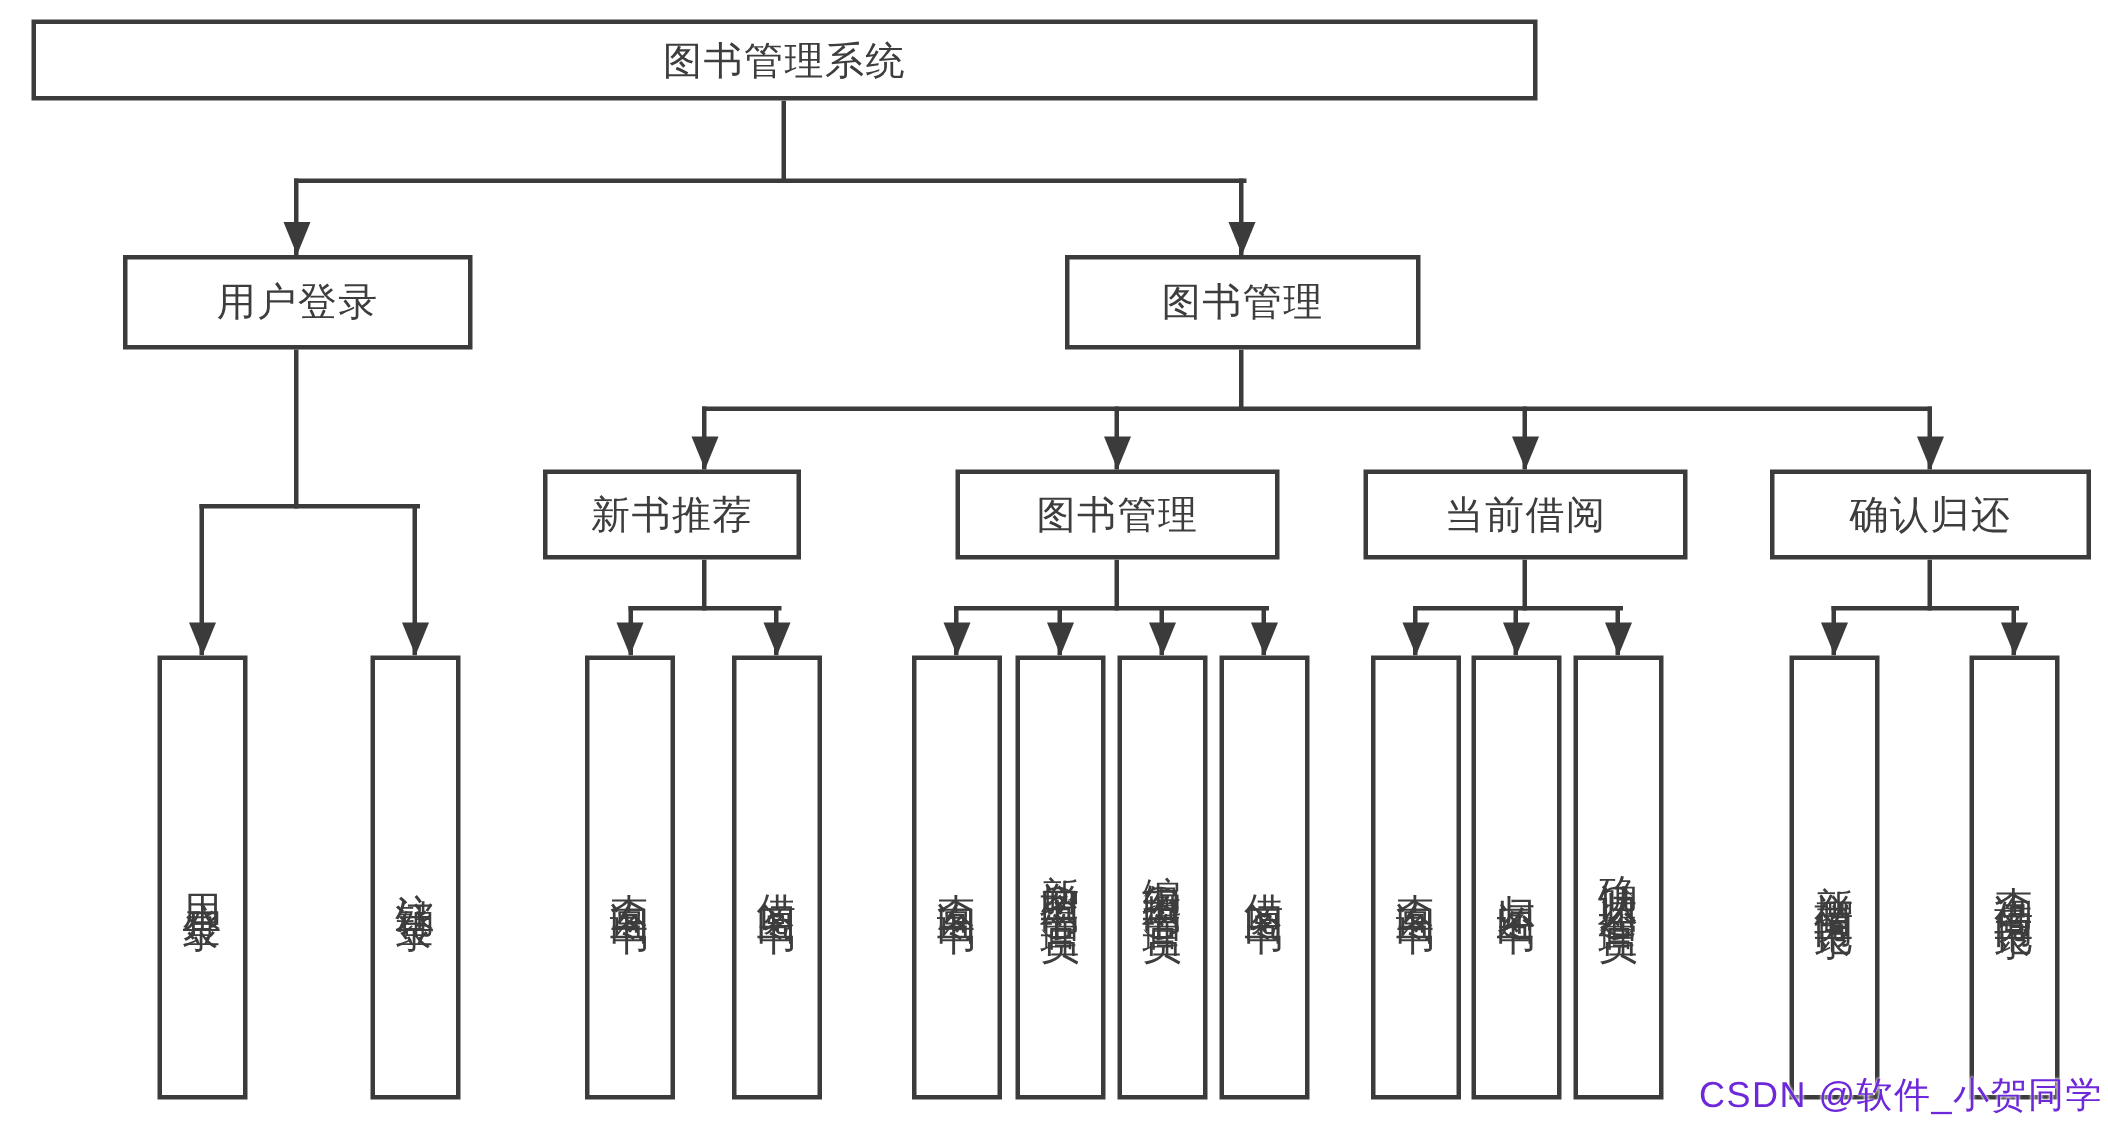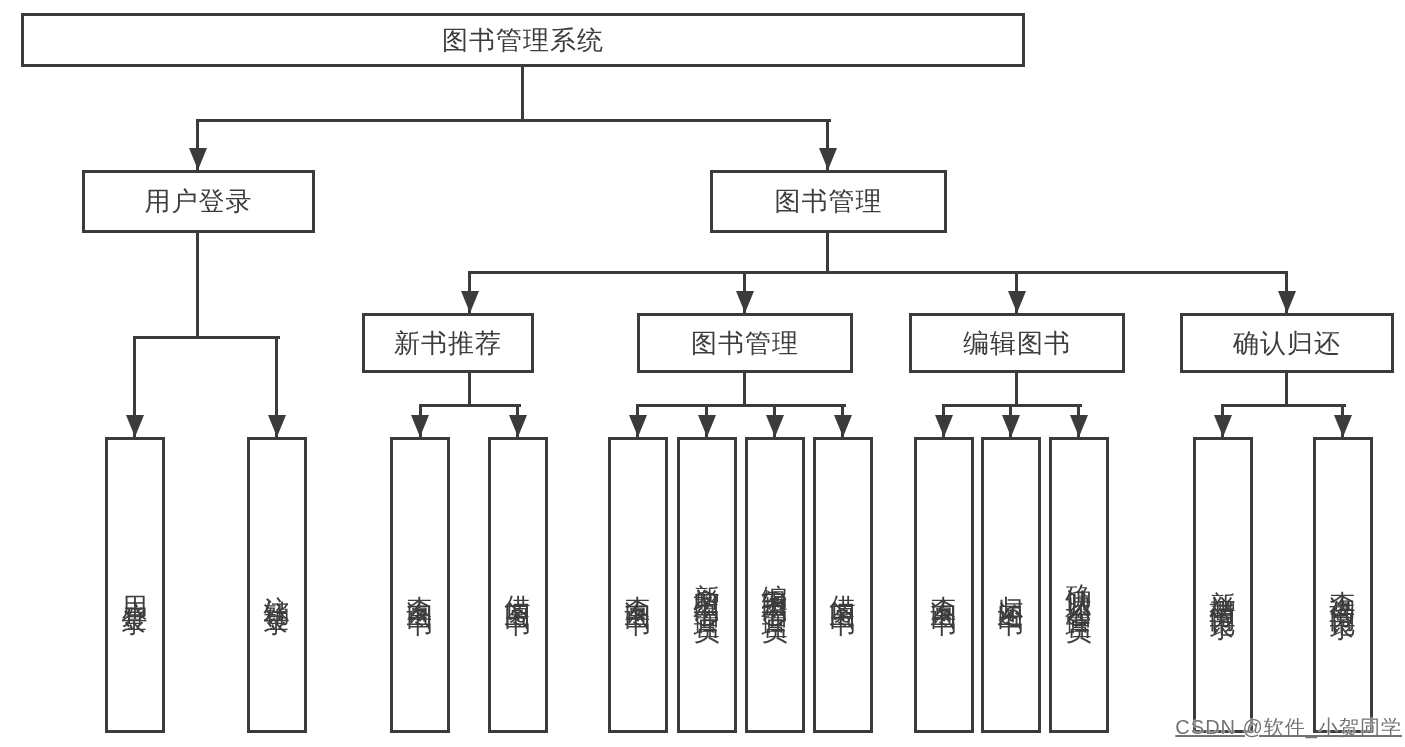--- a/index.html
+++ b/index.html
@@ -16,22 +16,22 @@
     writing-mode:vertical-rl;text-orientation:mixed;
     line-height:1;letter-spacing:5px;white-space:nowrap;
   }
   .hline,.vline{position:absolute;background:#3b3b3b;z-index:1;}
   .arrow{
     position:absolute;width:0;height:0;z-index:1;
     border-left:9px solid transparent;border-right:9px solid transparent;
     border-top:22px solid #3b3b3b;
   }
   .watermark{
-    position:absolute;z-index:5;color:#737373;font-size:20px;letter-spacing:1px;
-    text-shadow:0 0 2px #ffffff,0 0 2px #ffffff;white-space:nowrap;text-decoration:underline;
+    position:absolute;z-index:5;color:#6d28d9;font-size:24px;letter-spacing:1px;
+    text-shadow:0 0 2px #ffffff,0 0 2px #ffffff;white-space:nowrap;
   }
 </style>
 </head>
 <body>
 
 <div class="canvas">
 
   <div class="box" style="left:21px;top:13px;width:1004px;height:54px">
     <span>图书管理系统</span>
   </div>
@@ -68,21 +68,21 @@
   <div class="arrow" style="left:1008px;top:291px"></div>
   <div class="arrow" style="left:1278px;top:291px"></div>
 
   <div class="box" style="left:362px;top:313px;width:172px;height:60px">
     <span>新书推荐</span>
   </div>
   <div class="box" style="left:637px;top:313px;width:216px;height:60px">
     <span>图书管理</span>
   </div>
   <div class="box" style="left:909px;top:313px;width:216px;height:60px">
-    <span>编辑图书</span>
+    <span>当前借阅</span>
   </div>
   <div class="box" style="left:1180px;top:313px;width:214px;height:60px">
     <span>确认归还</span>
   </div>
 
   <div class="vline" style="left:468px;top:373px;width:3px;height:34px"></div>
   <div class="hline" style="left:419px;top:404px;width:102px;height:3px"></div>
   <div class="vline" style="left:419px;top:404px;width:3px;height:33px"></div>
   <div class="vline" style="left:516px;top:404px;width:3px;height:33px"></div>
   <div class="arrow" style="left:411px;top:415px"></div>

